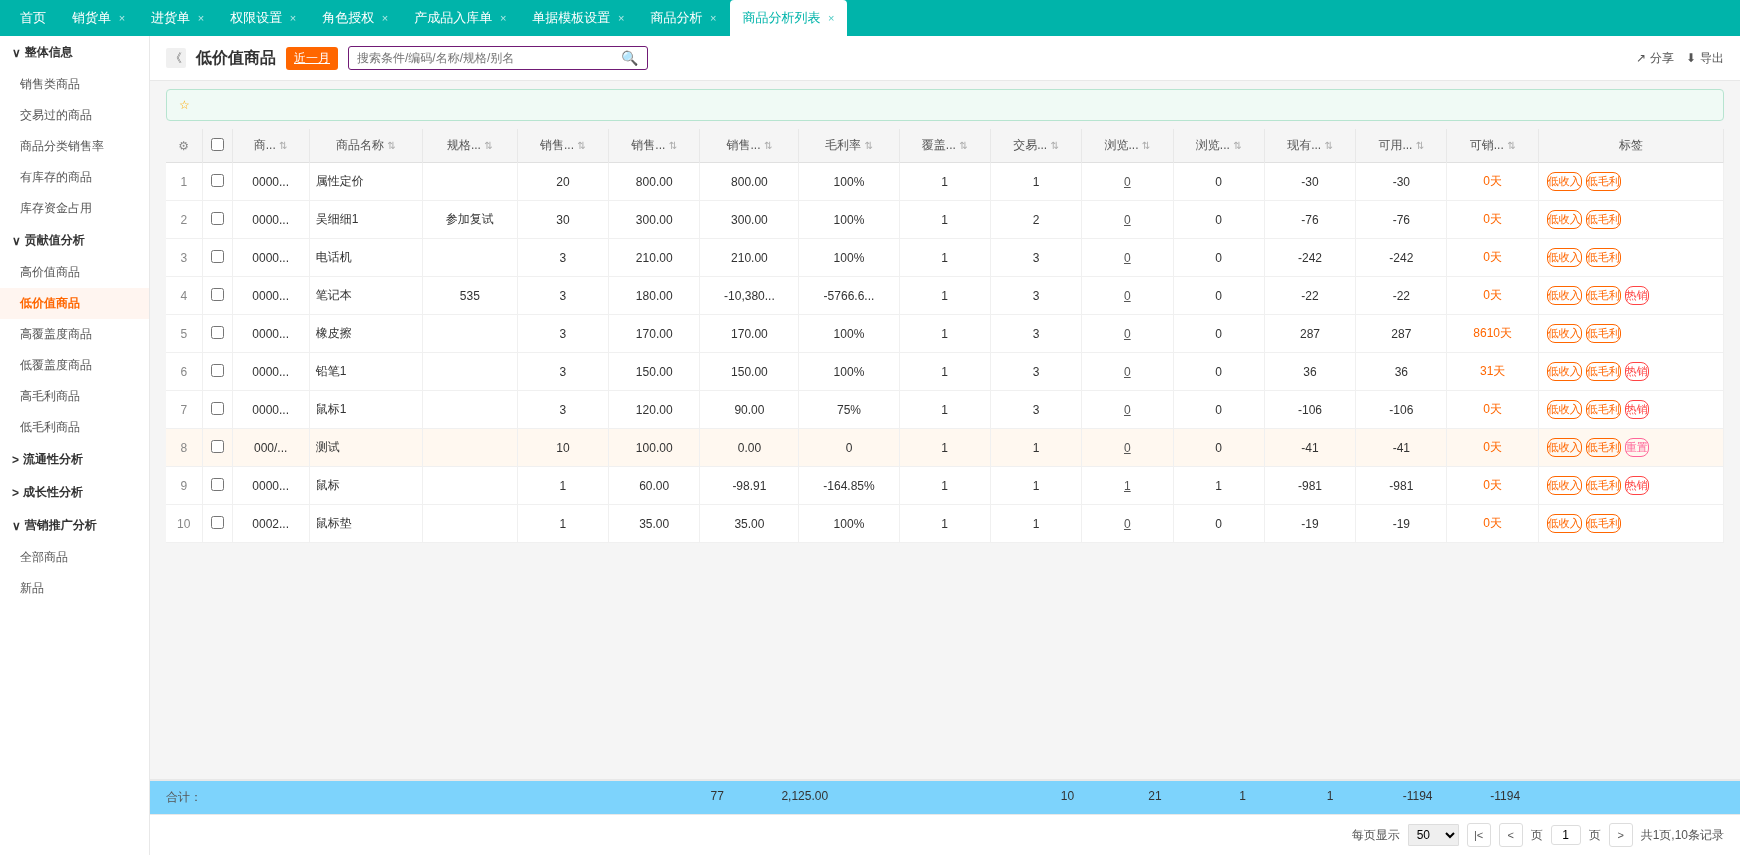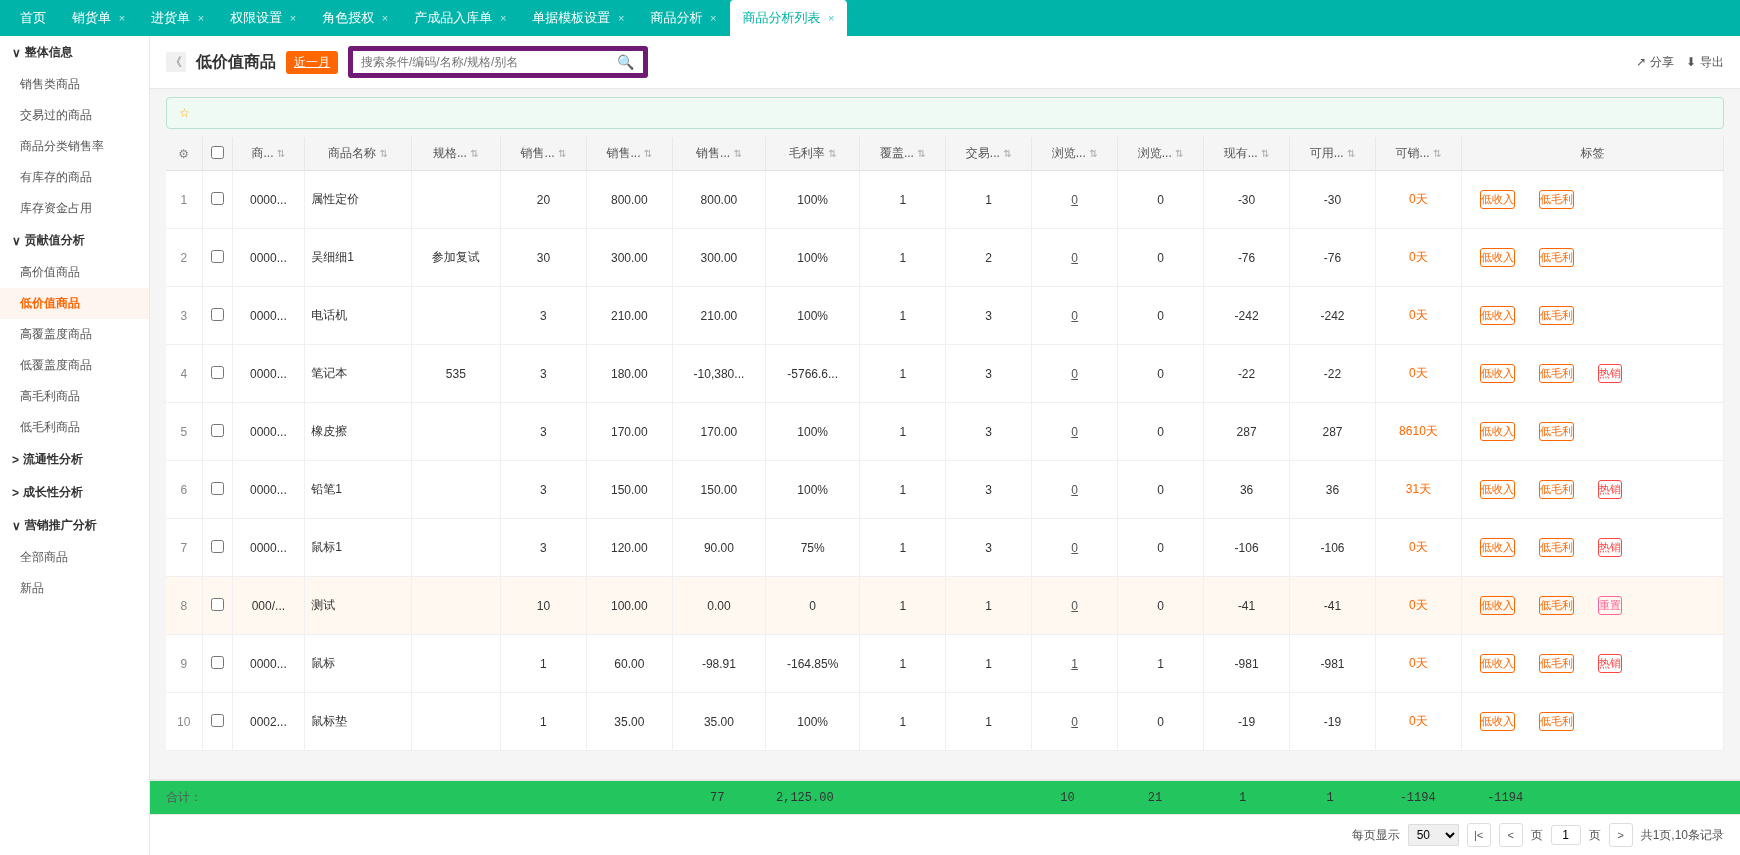--- a/index.html
+++ b/index.html
@@ -86,21 +86,21 @@
       border: none;
       border-radius: 3px;
       padding: 3px 8px;
       font-size: 12px;
       cursor: pointer;
       text-decoration: underline;
     }
     .search-box {
       display: flex;
       align-items: center;
-      border: 5px solid #701a75;
+      border: 1px solid #701a75;
       border-radius: 3px;
       padding: 3px 8px;
       gap: 6px;
       flex: 1;
       max-width: 300px;
     }
     .search-box input {
       border: none;
       outline: none;
       font-size: 12px;
@@ -190,40 +190,38 @@
     tbody tr.highlighted { background: #fff8f0; }
     tbody td {
       padding: 7px 6px;
       text-align: center;
       color: #333;
       border-right: 1px solid #f0f0f0;
     }
     .tag {
       display: inline-block;
       padding: 1px 0;
-      border-radius: 3px;
+      border-radius: 8px;
       font-size: 11px;
-      margin: 12px;
+      margin: 2px;
     }
     .tag-orange { color: #ff6600; border: 1px solid #ff6600; }
     .tag-red { color: #ff4444; border: 1px solid #ff4444; }
     .tag-pink { color: #ff6699; border: 1px solid #ff6699; }
 
     .link-underline { text-decoration: underline; color: #555; cursor: pointer; }
     .text-orange { color: #ff6600; }
 
     
     .table-footer {
-      background: #22c55e;
+      background: #7dd3fc;
       border-top: 2px solid #e8e8e8;
       padding: 8px 16px;
       display: flex;
-      align-items: center;
-      font-size: 12px;
-      font-family: Liberation Mono, monospace;
+      font-size: 12px;
     }
     .footer-label { color: #555; margin-right: 20px; }
     .footer-values {
       display: flex;
       gap: 0;
       flex: 1;
     }
     .footer-cell {
       text-align: center;
       flex: 1;

